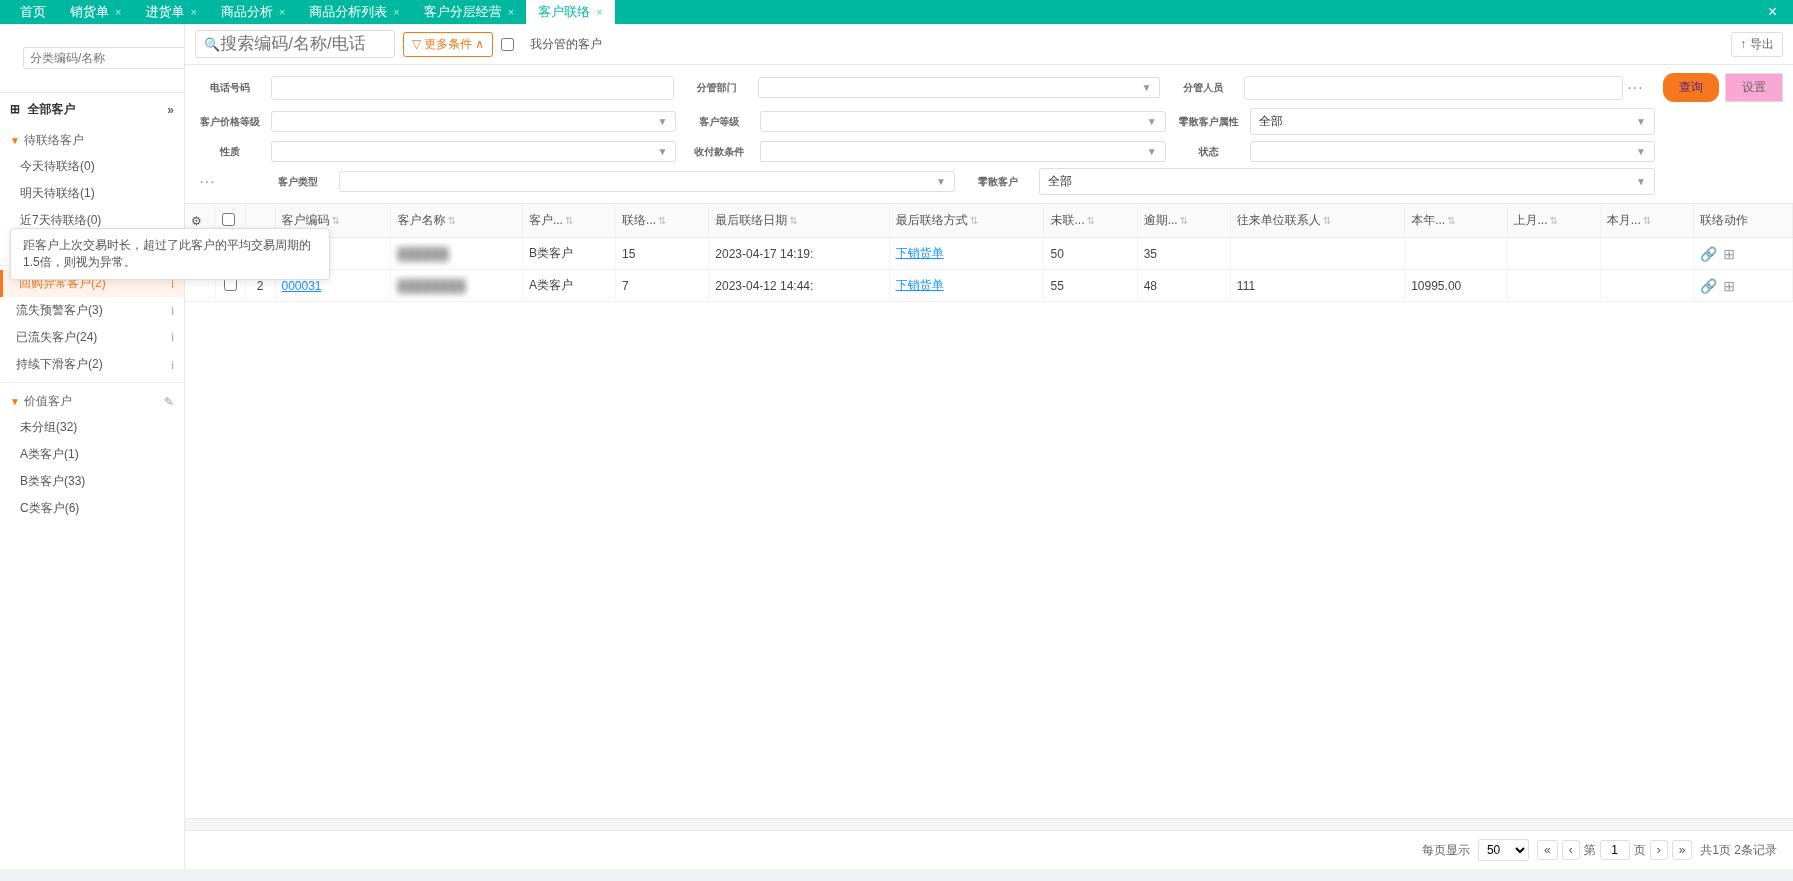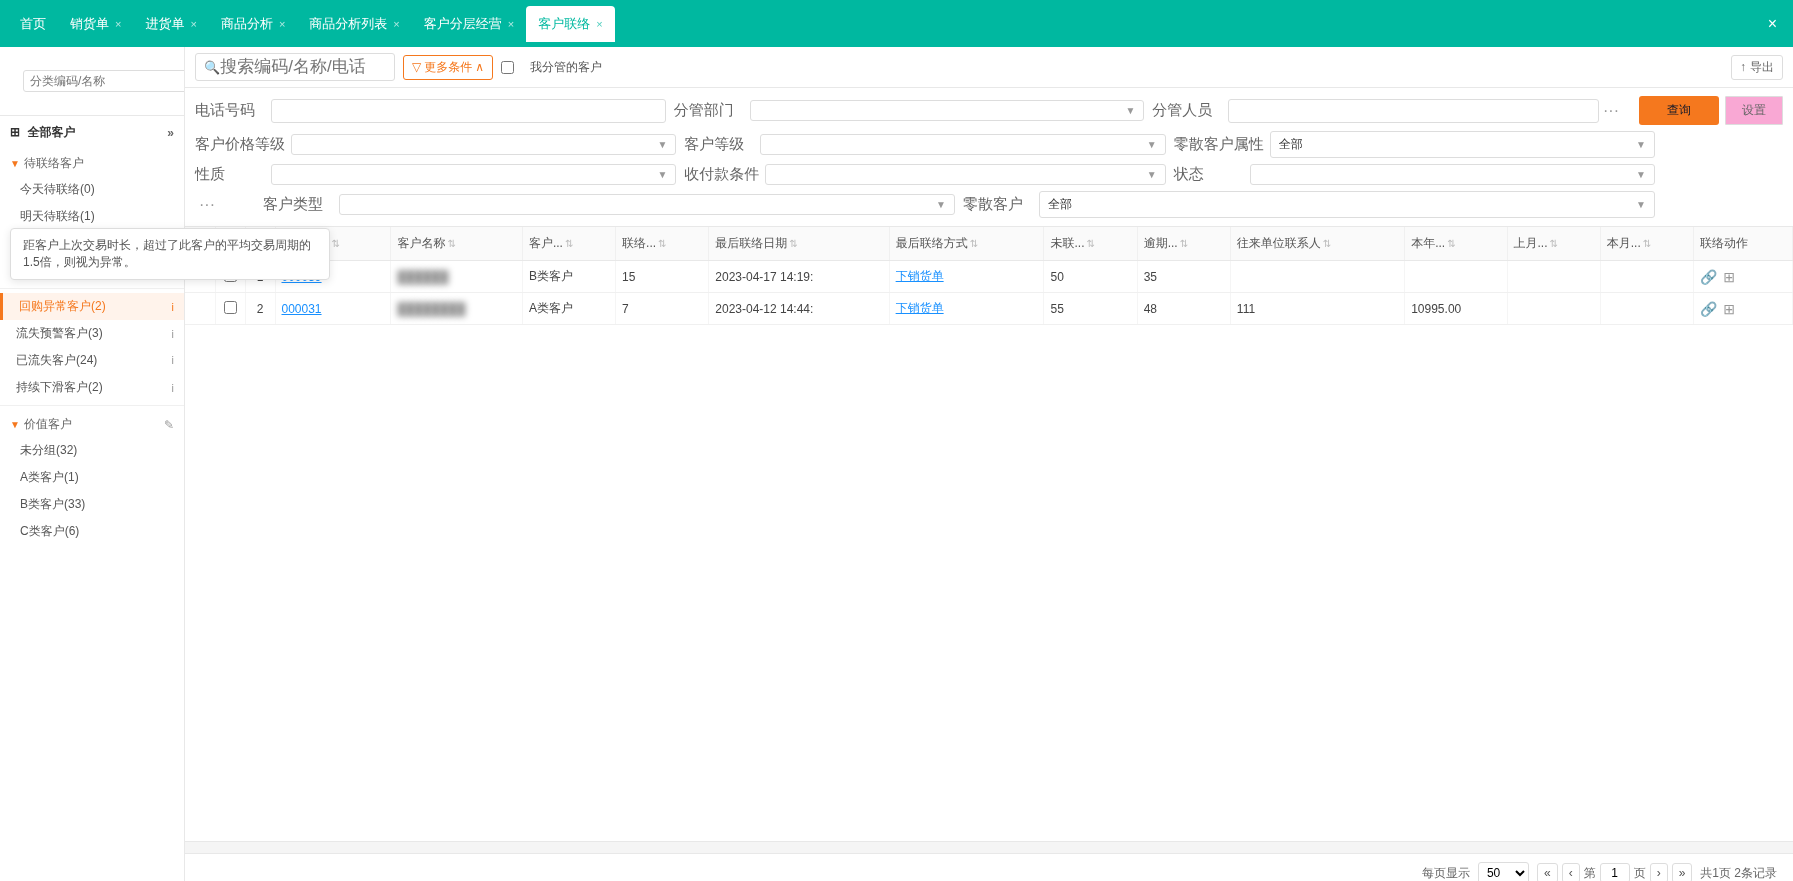--- a/index.html
+++ b/index.html
@@ -1,20 +1,20 @@
 <!DOCTYPE html>
 <html><head>
   <meta charset="utf-8">
   <style>
     * { box-sizing: border-box; margin: 0; padding: 0; }
     body { font-family: 'Microsoft YaHei', Arial, sans-serif; font-size: 12px; background: #f0f2f5; color: #333; }
 
     
     .top-nav {
-      display: flex; align-items: center; background: #00b8a0; height: 47px; padding: 0 8px;
+      display: flex; align-items: center; background: #00b8a0; height: 24px; padding: 0 8px;
     }
     .top-nav-item {
       color: #fff; padding: 0 12px; height: 36px; display: flex; align-items: center; cursor: pointer; font-size: 13px; white-space: nowrap;
     }
     .top-nav-item.active { background: #fff; color: #00b8a0; border-radius: 4px 4px 0 0; }
     .top-nav-item .close-x { margin-left: 6px; font-size: 11px; opacity: 0.7; }
     .top-nav-spacer { flex: 1; }
     .top-nav-close { color: #fff; font-size: 16px; cursor: pointer; padding: 0 8px; }
 
     
@@ -81,33 +81,33 @@
 
     
     .adv-filters {
       background: #fff; border-bottom: 1px solid #e8e8e8; padding: 8px 10px; flex-shrink: 0;
     }
     .filter-row { display: flex; align-items: center; gap: 8px; margin-bottom: 6px; }
     .filter-row:last-child { margin-bottom: 0; }
     .filter-field {
       display: flex; align-items: center; flex: 1; min-width: 0;
     }
-    .filter-label { color: #666; font-size: 15px; white-space: nowrap; min-width: 70px; text-align: left; margin-right: 6px; }
+    .filter-label { color: #666; font-size: 10px; white-space: nowrap; min-width: 70px; text-align: center; margin-right: 6px; font-weight: bold; }
     .filter-input {
       flex: 1; border: 1px solid #ddd; border-radius: 3px; padding: 4px 8px; font-size: 12px; outline: none; background: #fff;
     }
     .filter-select {
       flex: 1; border: 1px solid #ddd; border-radius: 3px; padding: 4px 8px; font-size: 12px; outline: none; background: #fff;
       display: flex; align-items: center; justify-content: space-between; cursor: pointer; min-width: 120px;
     }
     .filter-select-text { color: #999; font-size: 12px; }
     .filter-select .arrow { color: #999; font-size: 10px; }
     .filter-actions { display: flex; gap: 6px; margin-left: 8px; }
     .btn-query {
-      background: #f5781e; color: #0f172a; border: none; border-radius: 3px; padding: 5px 28px; font-size: 12px; cursor: pointer;
+      background: #f5781e; color: #4c1d95; border: none; border-radius: 11px; padding: 5px 16px; font-size: 12px; cursor: pointer;
     }
     .btn-set {
       background: #f9a8d4; color: #666; border: 1px solid #ddd; border-radius: 1px; padding: 5px 16px; font-size: 12px; cursor: pointer;
     }
     .more-dots { color: #999; font-size: 16px; cursor: pointer; padding: 0 4px; }
 
     
     .table-area {
       flex: 1; overflow: auto; background: #fff; position: relative;
     }

